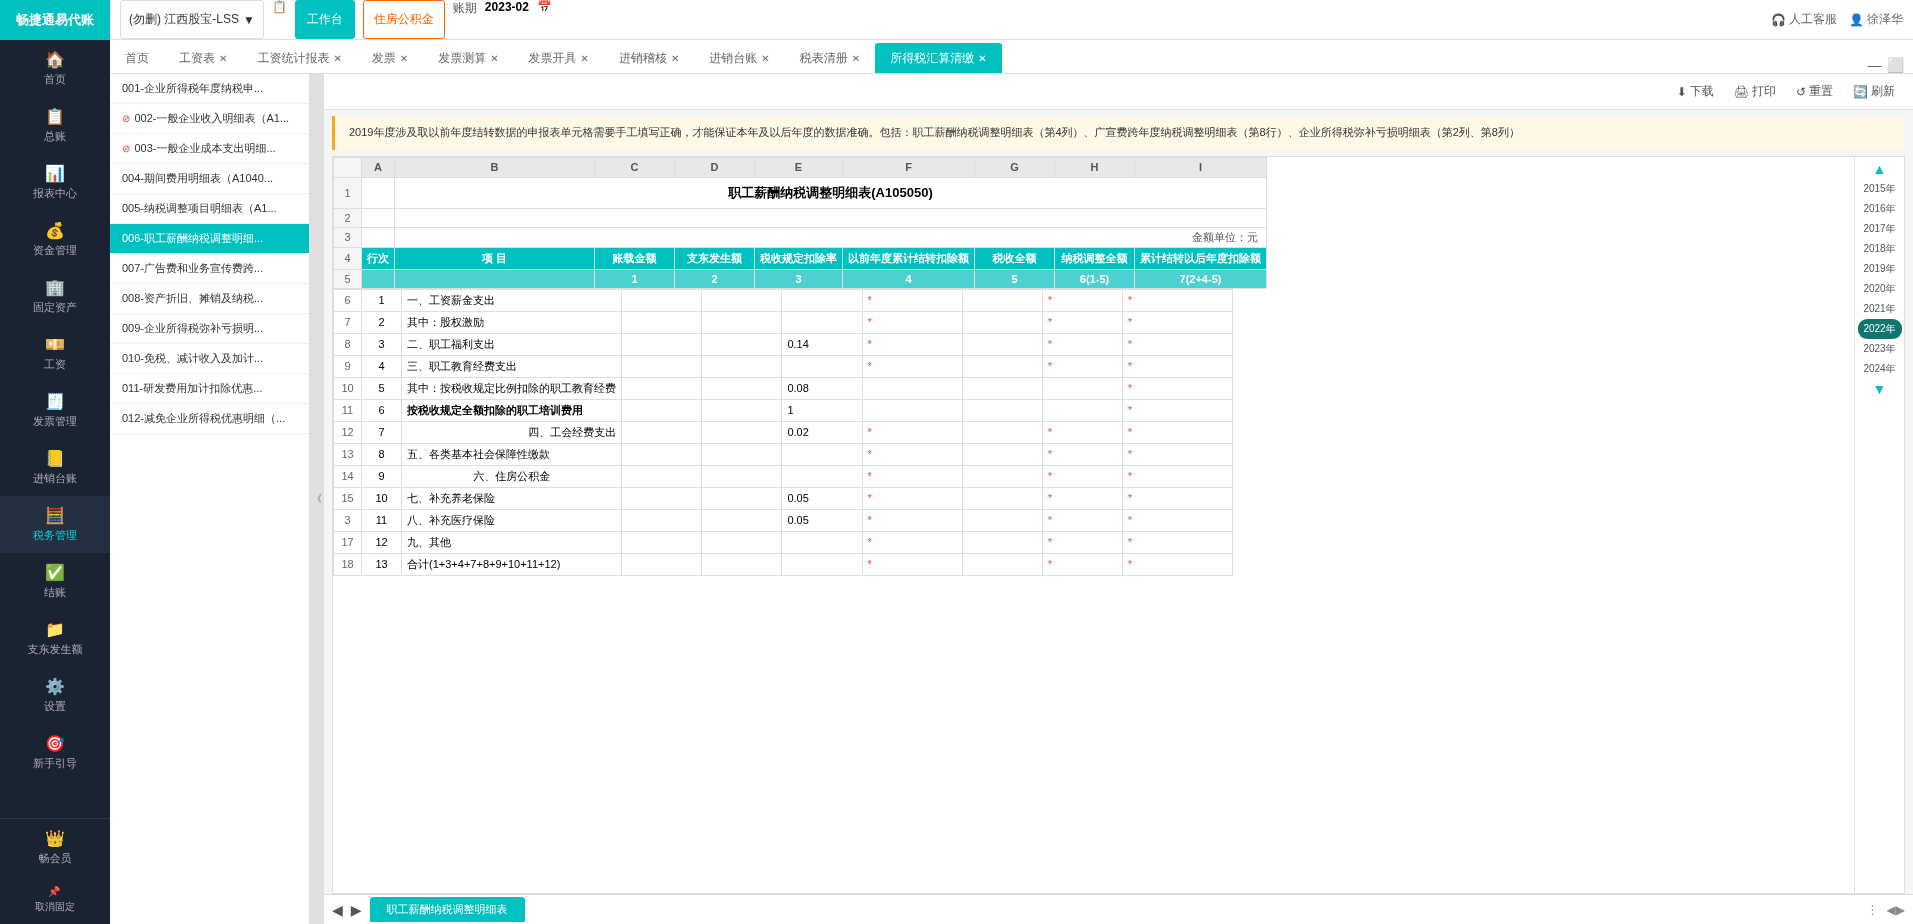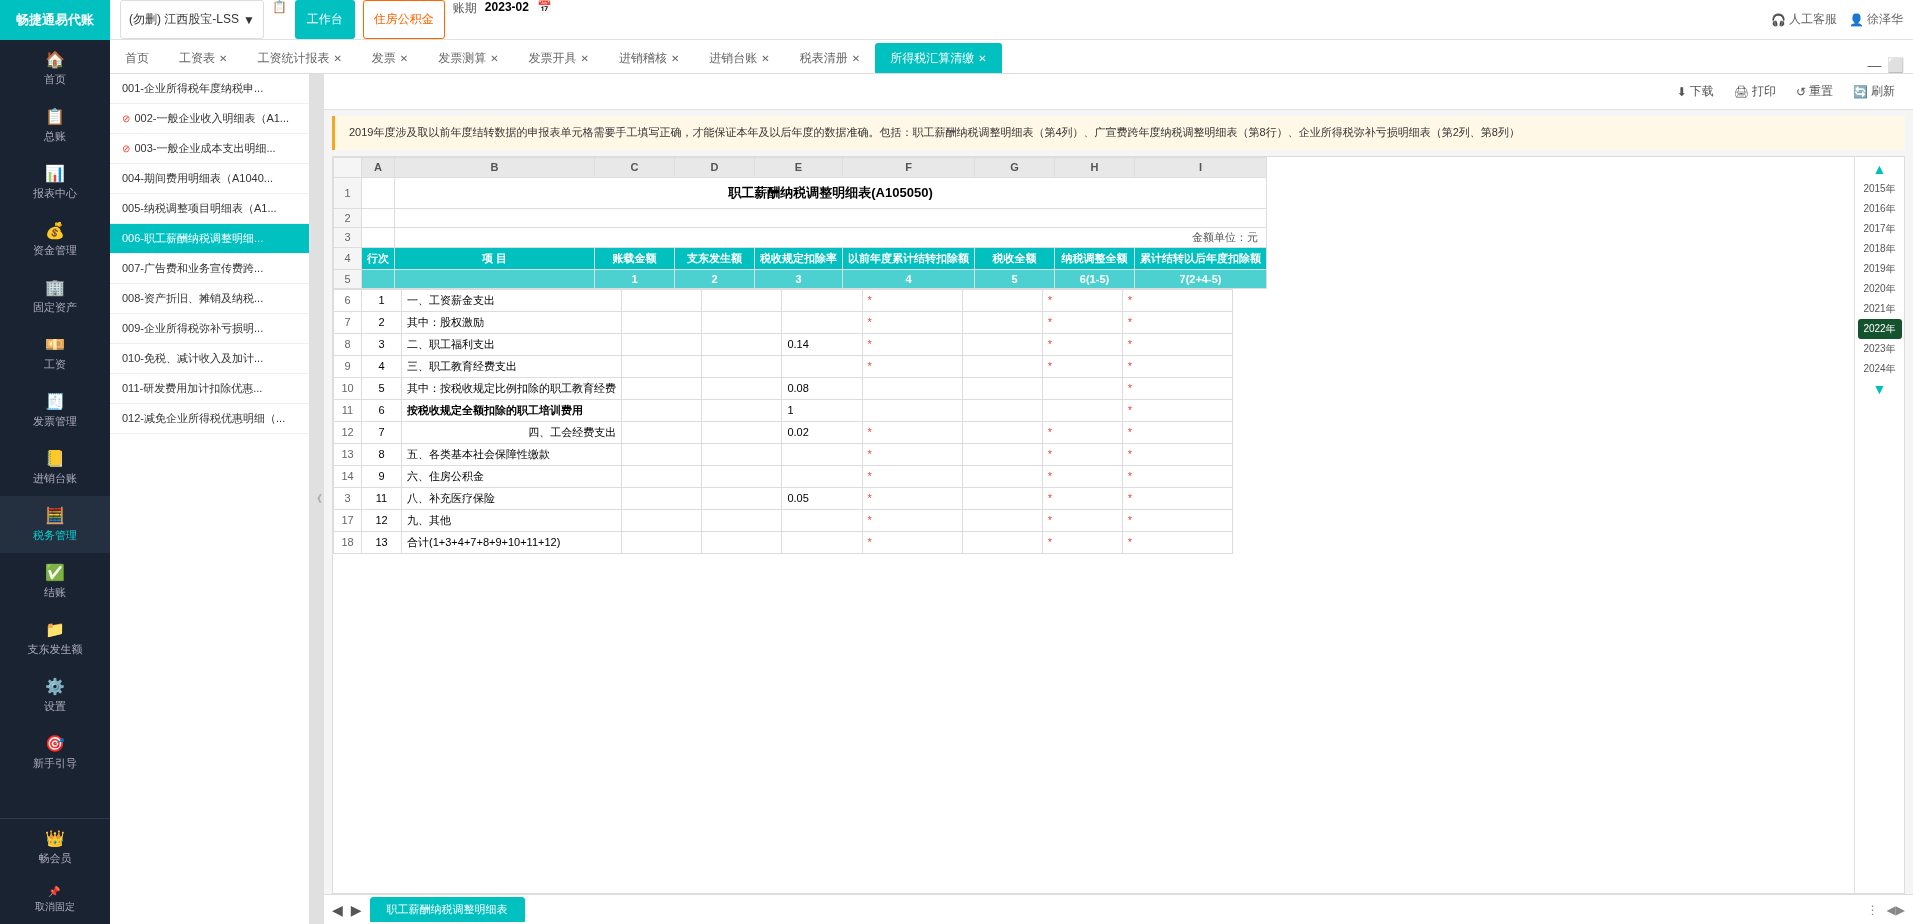--- a/index.html
+++ b/index.html
@@ -48,21 +48,21 @@
     
     .warning { background: #fff8e6; border-left: 3px solid #f5a623; padding: 8px 14px; font-size: 11px; color: #333; margin: 6px 8px; line-height: 1.6; }
 
     
     .sheet-container { flex: 1; display: flex; overflow: hidden; margin: 0 8px 0 8px; background: #fff; border: 1px solid #ddd; }
     .sheet-main { flex: 1; overflow: auto; }
 
     
     .year-sidebar { width: 50px; background: #fff; border-left: 1px solid #e0e0e0; display: flex; flex-direction: column; align-items: center; padding: 4px 0; gap: 2px; overflow: hidden; }
     .year-btn { font-size: 10px; color: #555; cursor: pointer; padding: 3px 2px; text-align: center; width: 44px; }
-    .year-btn.active { background: #14532d; color: #fff; border-radius: 3px; }
+    .year-btn.active { background: #0f766e; color: #fff; border-radius: 9px; }
     .year-nav { color: #00c0c0; cursor: pointer; font-size: 14px; }
 
     
     .sheet-table { border-collapse: collapse; font-size: 11px; min-width: 900px; }
     .sheet-table th, .sheet-table td { border: 1px solid #ddd; padding: 3px 5px; white-space: nowrap; }
     .sheet-table .row-num { background: #f5f5f5; color: #666; text-align: center; width: 28px; }
     .sheet-table .header-cyan { background: #00c0c0; color: #fff; text-align: center; font-weight: bold; }
     .sheet-table .header-cyan2 { background: #4dd0d0; color: #fff; text-align: center; font-weight: bold; }
     .sheet-table .col-a { background: #f5f5f5; text-align: center; width: 40px; }
     .sheet-table .data-row td { background: #fff; }
@@ -450,24 +450,36 @@
                     <td style="width: 80px;"></td>
                     <td style="width: 80px;"></td>
                     <td class="star" style="width: 100px;">*</td>
                     <td style="width: 80px;"></td>
                     <td class="star" style="width: 80px;">*</td>
                     <td class="star" style="width: 110px;">*</td>
                   </tr>
                   <tr class="data-row">
                     <td class="row-num" style="width: 28px;">14</td>
                     <td class="col-a" style="width: 40px;">9</td>
-                    <td style="width: 200px;">六、住房公积金</td>
-                    <td style="width: 80px;"></td>
-                    <td style="width: 80px;"></td>
-                    <td style="width: 80px;"></td>
+                    <td style="width: 200px; text-align: center;">六、住房公积金</td>
+                    <td style="width: 80px;"></td>
+                    <td style="width: 80px;"></td>
+                    <td style="width: 80px;"></td>
+                    <td class="star" style="width: 100px;">*</td>
+                    <td style="width: 80px;"></td>
+                    <td class="star" style="width: 80px;">*</td>
+                    <td class="star" style="width: 110px;">*</td>
+                  </tr>
+                  <tr class="data-row">
+                    <td class="row-num" style="width: 28px;">15</td>
+                    <td class="col-a" style="width: 40px;">10</td>
+                    <td style="width: 200px;">七、补充养老保险</td>
+                    <td style="width: 80px;"></td>
+                    <td style="width: 80px;"></td>
+                    <td style="width: 80px;">0.05</td>
                     <td class="star" style="width: 100px;">*</td>
                     <td style="width: 80px;"></td>
                     <td class="star" style="width: 80px;">*</td>
                     <td class="star" style="width: 110px;">*</td>
                   </tr>
                   <tr class="data-row">
                     <td class="row-num" style="width: 28px;">3</td>
                     <td class="col-a" style="width: 40px;">11</td>
                     <td style="width: 200px;">八、补充医疗保险</td>
                     <td style="width: 80px;"></td>

